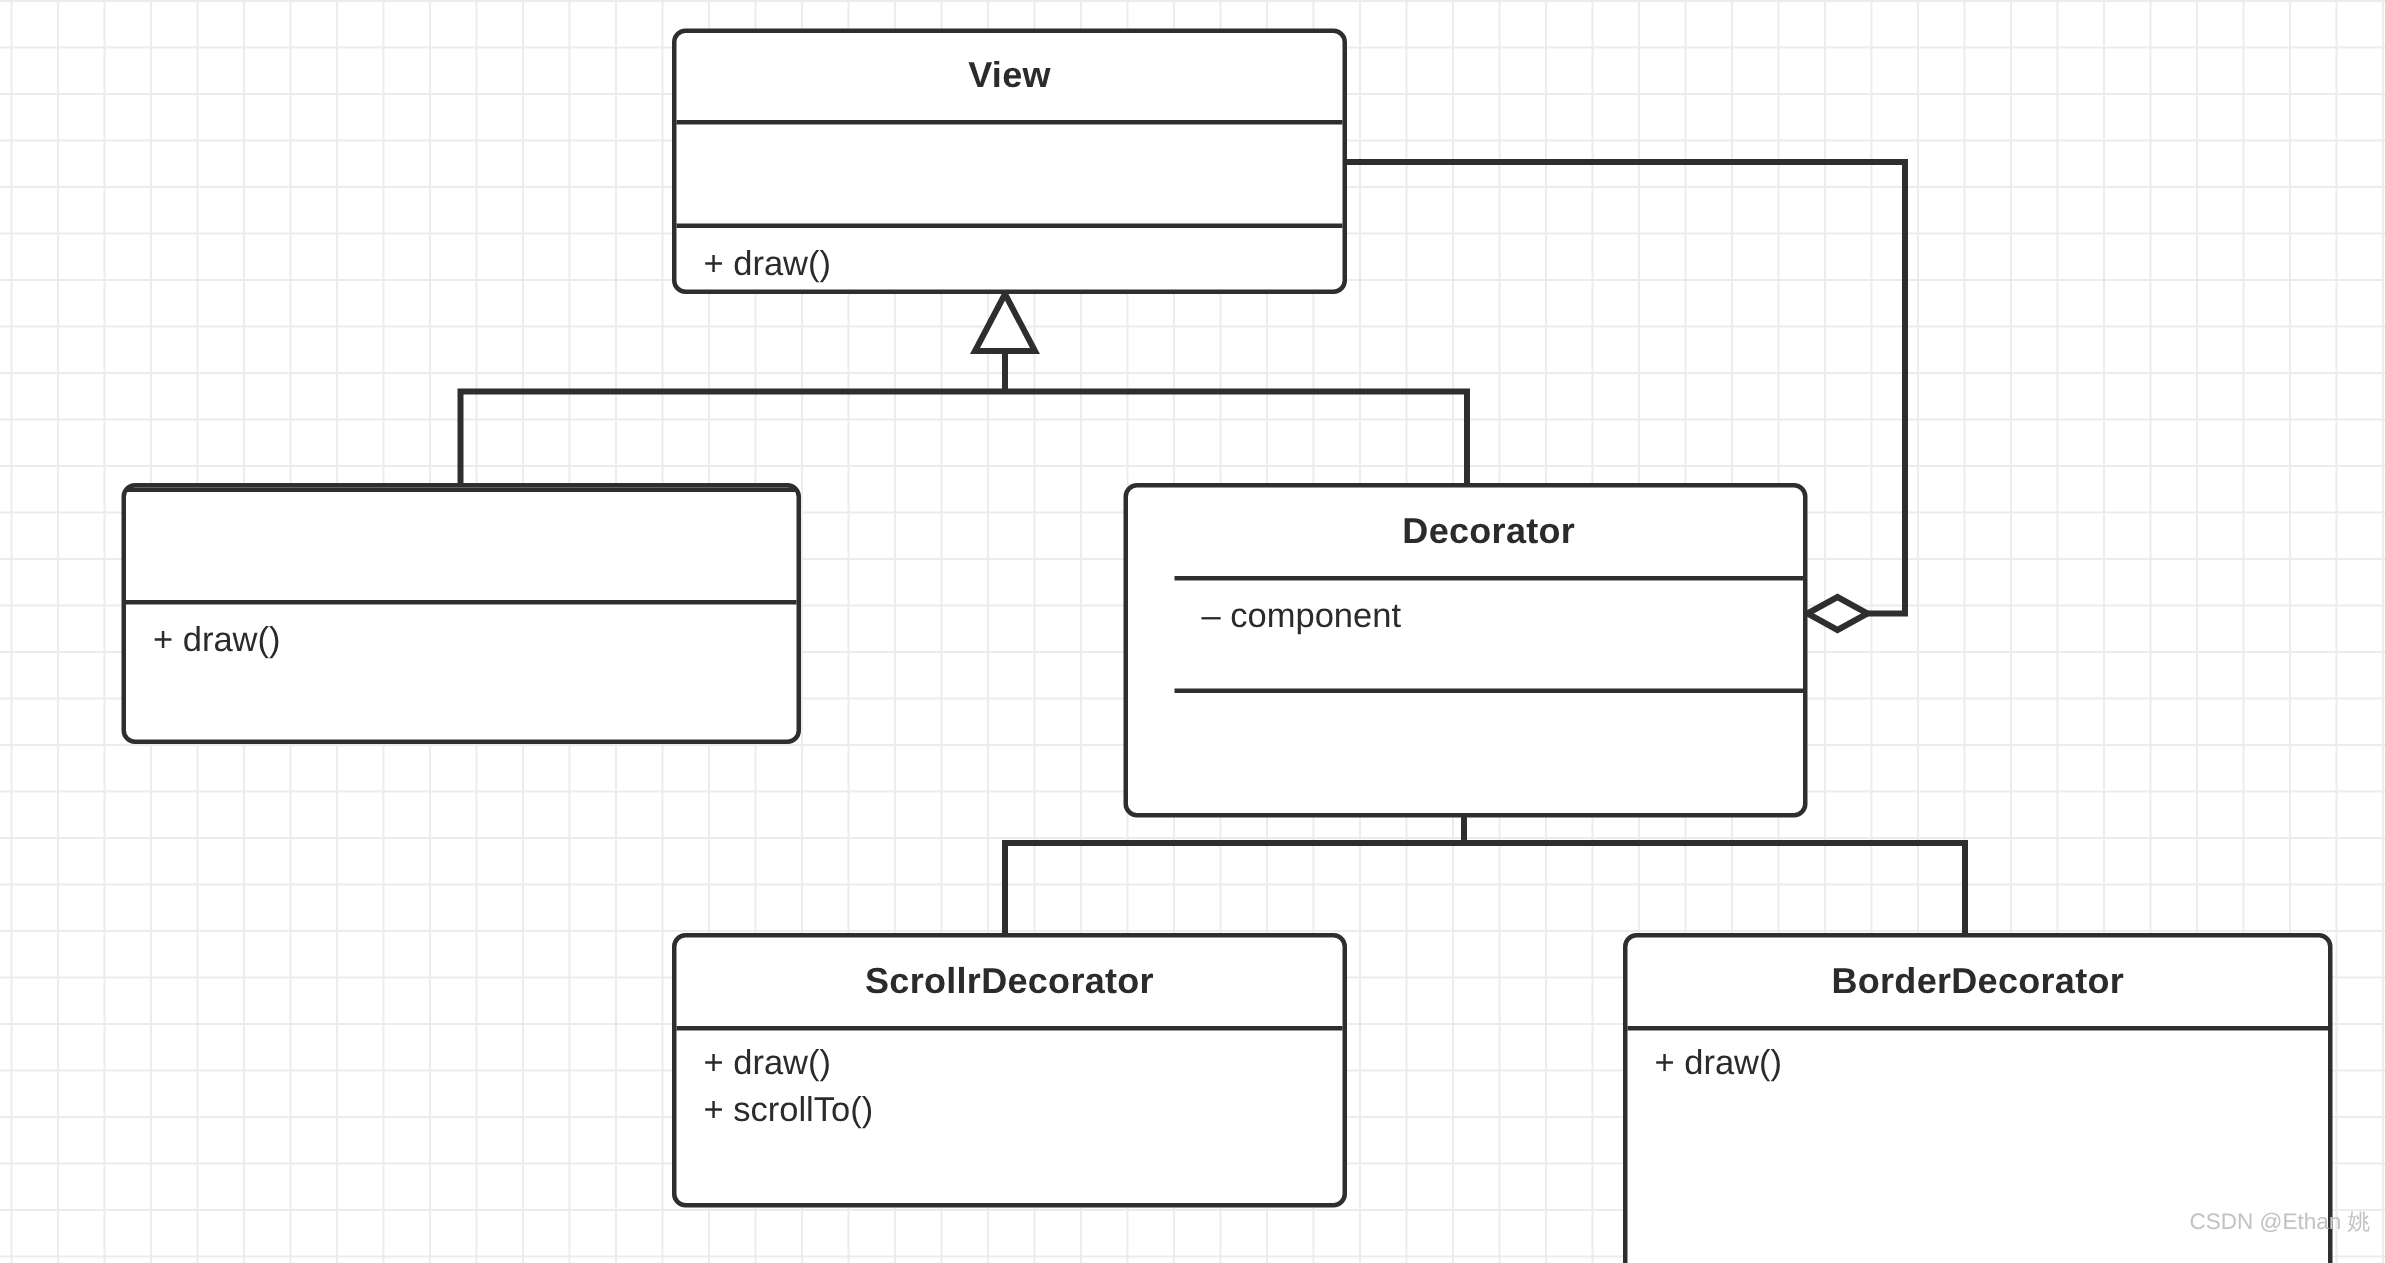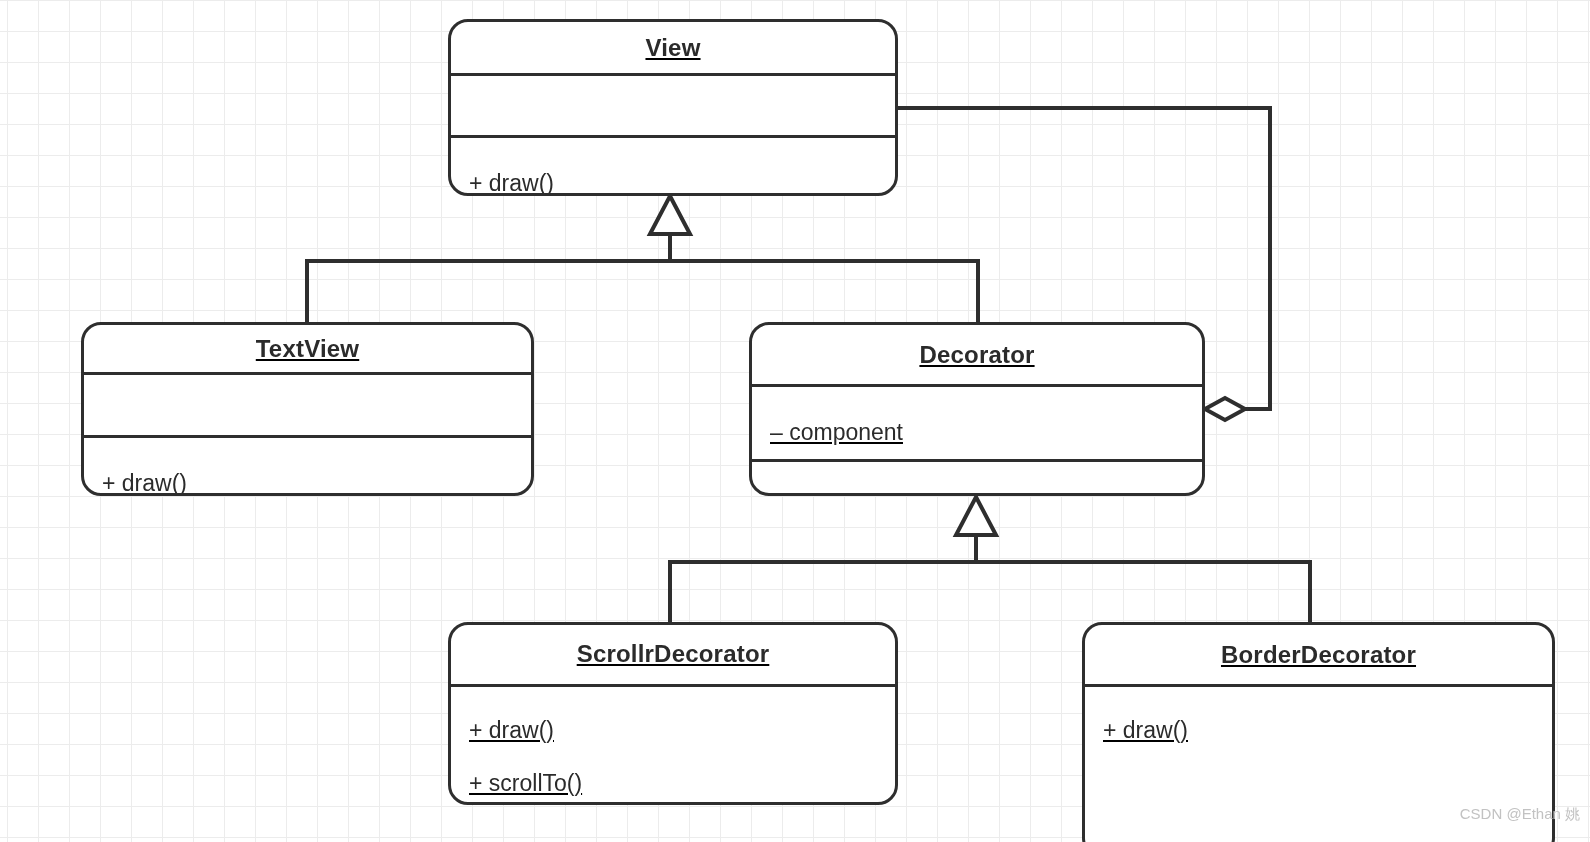--- a/index.html
+++ b/index.html
@@ -26,24 +26,23 @@
     left: 0;
     top: 0;
     width: 1590px;
     height: 842px;
   }
   .uml-class {
     position: absolute;
     box-sizing: border-box;
     background: #ffffff;
     border: 3px solid #2e2e2e;
-    border-radius: 20px;
+    border-radius: 9px;
     display: flex;
     flex-direction: column;
-    text-decoration: underline;
   }
   .uml-title {
     display: flex;
     align-items: center;
     justify-content: center;
     font-weight: bold;
     font-size: 24px;
     color: #2b2b2b;
     letter-spacing: 0.2px;
   }
@@ -53,21 +52,20 @@
     font-size: 23px;
     color: #2b2b2b;
     line-height: 1.35;
     display: flex;
     flex-direction: column;
     justify-content: flex-start;
     overflow: hidden;
   }
   .uml-member {
     white-space: nowrap;
-    margin-top: 22px;
   }
   .watermark {
     position: absolute;
     right: 10px;
     bottom: 18px;
     font-size: 15px;
     color: #c2c2c2;
     font-family: "Liberation Sans", sans-serif;
     white-space: nowrap;
   }
@@ -105,30 +103,27 @@
     <div class="uml-title" style="height:63px;">
       <span>View</span>
     </div>
     <div class="uml-section" style="height:58px;"></div>
     <div class="uml-section" style="flex:1 1 auto;">
       <div class="uml-member">+ draw()</div>
     </div>
   </div>
 
   <div class="uml-class" style="left:81px; top:322px; width:453px; height:174px;">
-    <div class="uml-title" style="height:59px;">
-      <span>TextView</span>
-    </div>
     <div class="uml-section" style="height:60px;"></div>
     <div class="uml-section" style="flex:1 1 auto;">
       <div class="uml-member">+ draw()</div>
     </div>
   </div>
 
-  <div class="uml-class" style="left:749px; top:322px; width:456px; height:174px;">
+  <div class="uml-class" style="left:749px; top:322px; width:456px; height:223px;padding-left:31px;">
     <div class="uml-title" style="height:59px;">
       <span>Decorator</span>
     </div>
     <div class="uml-section" style="height:60px;">
       <div class="uml-member">– component</div>
     </div>
     <div class="uml-section" style="flex:1 1 auto;"></div>
   </div>
 
   <div class="uml-class" style="left:448px; top:622px; width:450px; height:183px;">

